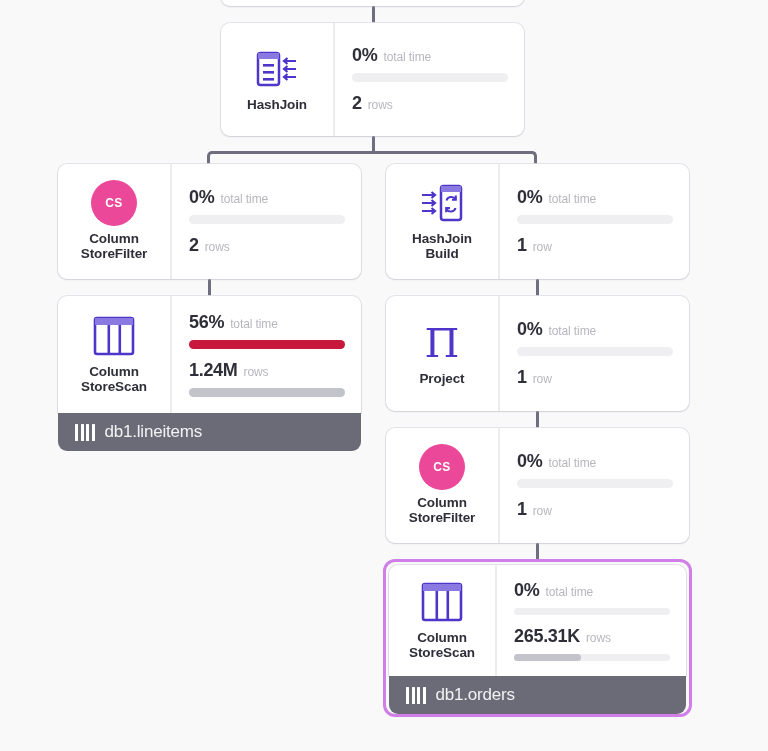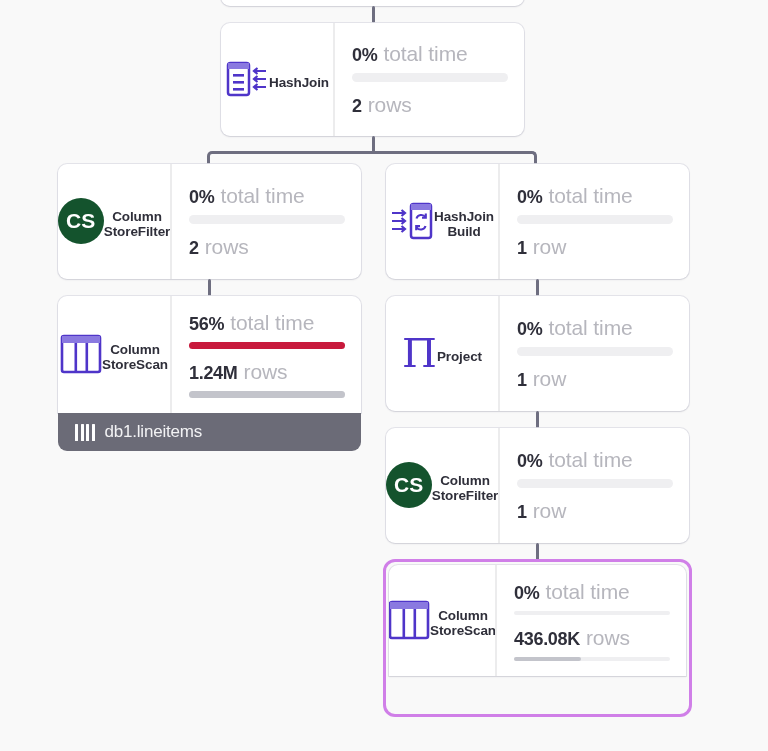--- a/index.html
+++ b/index.html
@@ -25,40 +25,40 @@
     box-shadow: 0 1px 2px rgba(30,30,50,.10), 0 0 0 1px rgba(225,225,232,.85);
     display: flex;
     align-items: stretch;
     overflow: hidden;
   }
   .card.has-table { border-radius: 9px 9px 0 0; }
 
   .icon-col {
     width: 112px;
     flex: 0 0 112px;
-    display: flex; flex-direction: row;
+    display: flex; flex-direction: column;
     align-items: center; justify-content: center;
     padding: 12px 4px 13px;
   }
   .icon-box { height: 44px; display: flex; align-items: center; justify-content: center; }
   .op-name {
     margin-top: 6px;
     font-size: 13.5px; font-weight: bold; color: #2f2f3a;
     line-height: 15px; text-align: center; letter-spacing: -.1px;
   }
 
   .stat-col {
     flex: 1 1 auto;
     border-left: 2px solid #ececed;
     padding: 15px 16px 15px 17px;
     display: flex; flex-direction: column; justify-content: center;
   }
   .stat-row { display: flex; align-items: baseline; }
   .stat-val { font-size: 18px; font-weight: bold; color: #2f2f3a; letter-spacing: -.3px; }
-  .stat-lbl { font-size: 21px; color: #b6b6bd; margin-left: 6px; letter-spacing: -.1px; }
+  .stat-lbl { font-size: 12px; color: #b6b6bd; margin-left: 6px; letter-spacing: -.1px; }
   .bar { height: 9px; border-radius: 5px; background: #efeff1; margin: 7px 0 11px; width: 100%; }
   .bar.last { margin-bottom: 0; }
   .bar .fill { height: 100%; border-radius: 5px; }
 
   
   .tbl {
     background: #6b6b77;
     border-radius: 0 0 9px 9px;
     height: 38px;
     display: flex; align-items: center;
@@ -67,22 +67,22 @@
   .tbl-icon { display: flex; gap: 2.5px; margin-right: 10px; }
   .tbl-icon i { display: block; width: 3px; height: 17px; background: #fff; border-radius: .5px; }
   .tbl-name { color: #f2f2f4; font-size: 17px; letter-spacing: -.2px; text-align: right; }
 
   
   .sel { position: absolute; border: 3px solid #d07fe8; border-radius: 12px; }
 
   .pi { font-family: "DejaVu Serif", serif; font-size: 40px; color: #4f35c9;
         line-height: 40px; font-weight: 500; }
   .cs-circle {
-    width: 46px; height: 46px; border-radius: 50%; background: #14532d;
-    color: #fff; font-size: 21px; font-weight: bold;
+    width: 46px; height: 46px; border-radius: 50%; background: #ec4899;
+    color: #fff; font-size: 12px; font-weight: bold;
     display: flex; align-items: center; justify-content: center; letter-spacing: .3px;
   }
 </style>
 </head>
 <body>
 
 <div id="plan">
 
   <div class="node" style="left:221px; top:-26px; width:303px;">
     <div class="card" style="height:32px;"></div>
@@ -323,23 +323,32 @@
       </div>
       <div class="stat-col">
         <div class="stat-row">
           <span class="stat-val">0%</span>
           <span class="stat-lbl">total time</span>
         </div>
         <div class="bar">
             <div class="fill" style="width:0%"></div>
           </div>
         <div class="stat-row">
-          <span class="stat-val">436.08K</span>
+          <span class="stat-val">265.31K</span>
           <span class="stat-lbl">rows</span>
         </div>
         <div class="bar last">
             <div class="fill" style="width:43%;background:#c3c4cb"></div>
           </div>
       </div>
     </div>
+    <div class="tbl">
+      <span class="tbl-icon">
+          <i></i>
+          <i></i>
+          <i></i>
+          <i></i>
+        </span>
+      <span class="tbl-name">db1.orders</span>
+    </div>
   </div>
 
 </div>
 
 </body></html>

